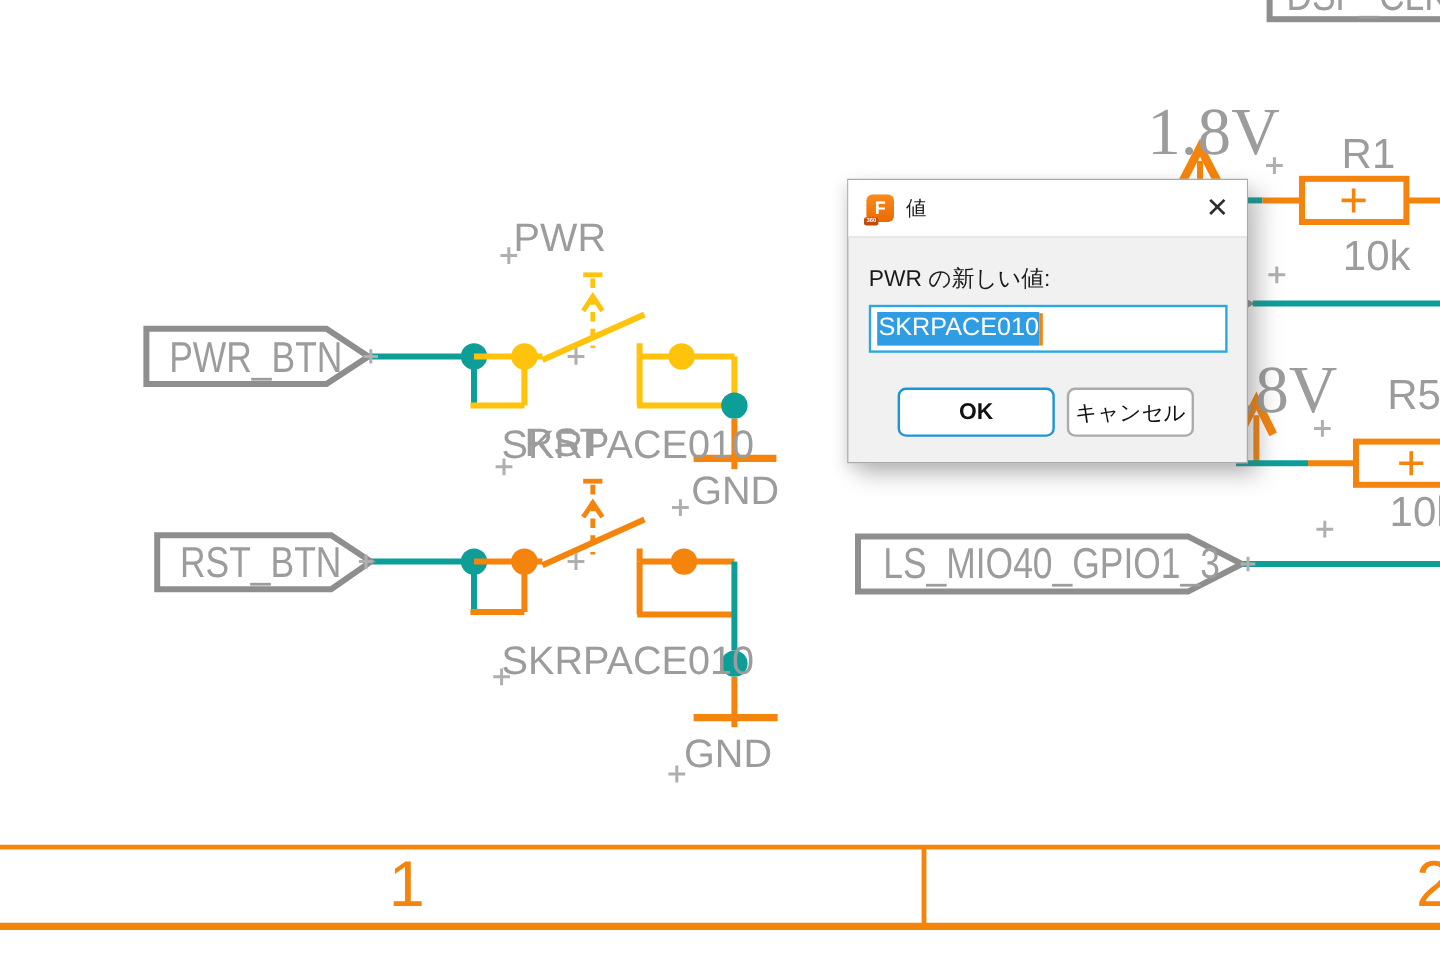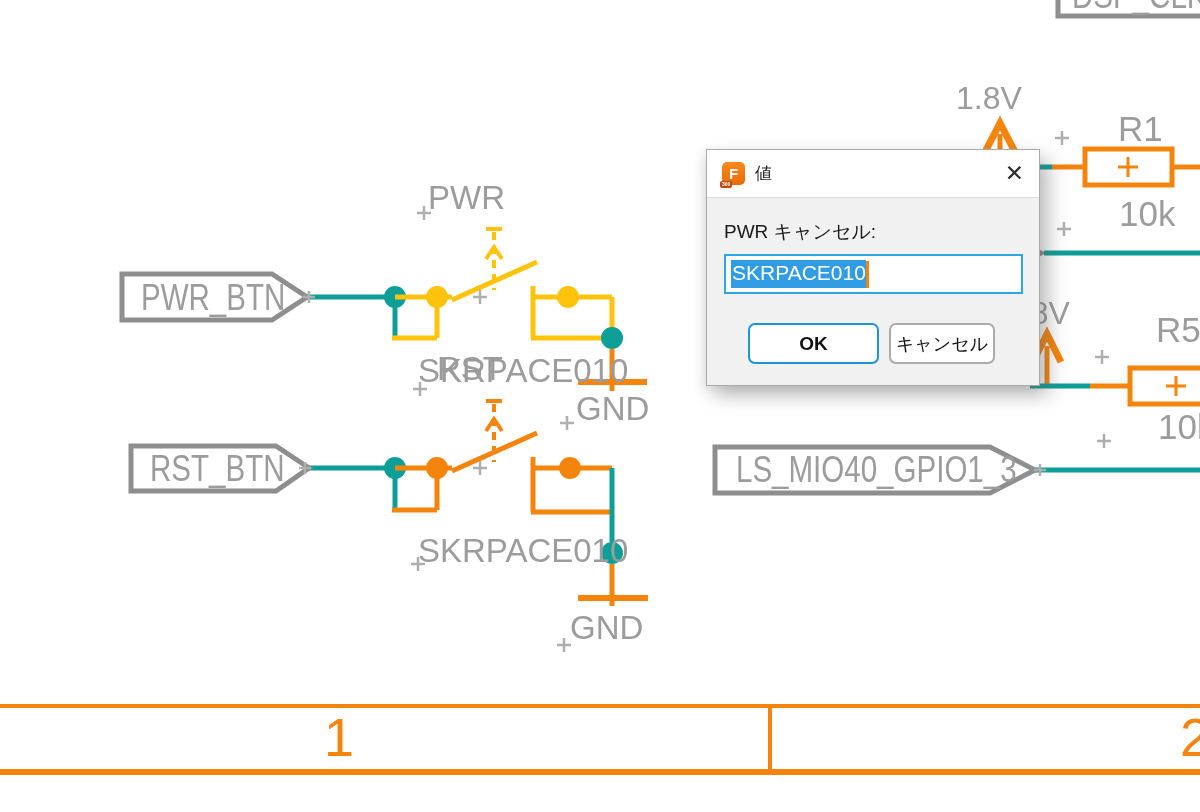--- a/index.html
+++ b/index.html
@@ -17,21 +17,21 @@
   .hl4{stroke:#FFC30C;stroke-width:4;fill:none;}
   .cmp4{stroke:#F5840C;stroke-width:4;fill:none;}
   .dash{stroke-dasharray:8 6;}
   .flagp{stroke:#8E8E8E;stroke-width:5;fill:#ffffff;stroke-linejoin:miter;}
   .cross{stroke:#AFAFAF;stroke-width:2.5;fill:none;}
   .ocross{stroke:#F5840C;stroke-width:3;fill:none;}
   .frame{stroke:#F5840C;fill:none;}
 
   .sch{position:absolute;color:#9C9C9C;line-height:1;white-space:nowrap;}
   .fs40{font-size:33px;}
-  .fs42{font-size:32px;}
+  .fs42{font-size:56px;font-family:Liberation Serif, serif;}
   .fs35{font-size:35px;margin-left:48px;}
   .flagtxt{font-size:36px;transform:scaleX(0.82);transform-origin:left top;}
   .framenum{position:absolute;color:#F5840C;font-size:54px;line-height:1;white-space:nowrap;}
 
   
   #dialog{position:absolute;left:706px;top:149px;width:332px;height:235px;
           background:#F1F1F1;border:1px solid #A9A9A9;
           box-shadow:9px 10px 18px rgba(90,90,90,.38), -3px 4px 10px rgba(120,120,120,.18);
           z-index:10;}
   #titlebar{position:absolute;left:0;top:0;right:0;height:47px;background:#ffffff;
@@ -206,21 +206,21 @@
   <div id="dialog">
     <div id="titlebar">
       <div class="fusion-icon">
         <span class="f">F</span>
         <span class="badge">360</span>
       </div>
       <span class="dlg-title">値</span>
       <span class="dlg-close">✕</span>
     </div>
     <div id="dlg-body">
-      <div class="prompt">PWR キャンセル:</div>
+      <div class="prompt">PWR の新しい値:</div>
       <div class="vinput">
         <span class="sel">SKRPACE010</span>
         <span class="caret"></span>
       </div>
       <div class="btn btn-ok">OK</div>
       <div class="btn btn-cancel">キャンセル</div>
     </div>
   </div>
 
 </div>

